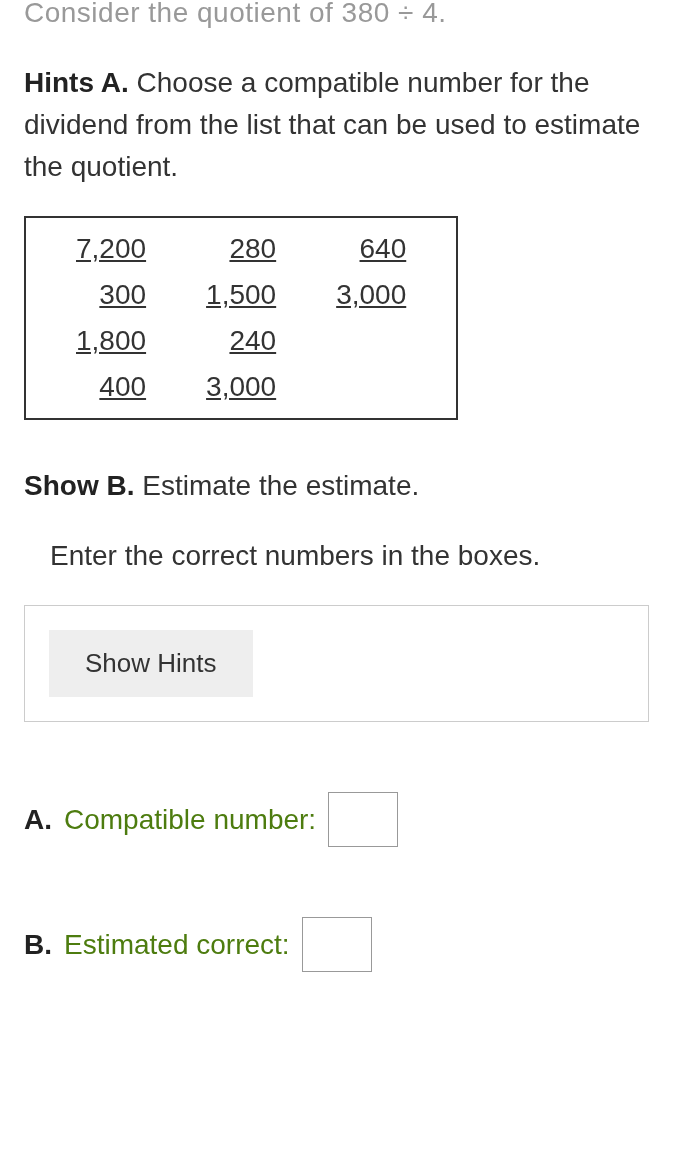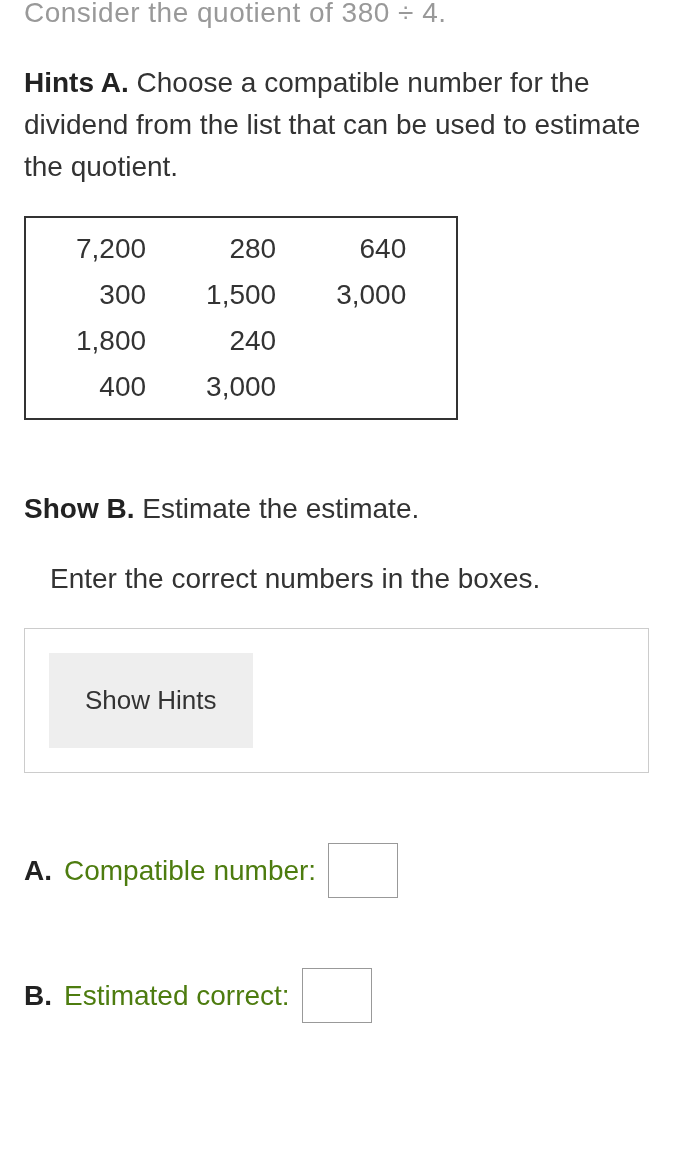--- a/index.html
+++ b/index.html
@@ -25,41 +25,42 @@
       margin-bottom: 28px;
     }
     .part-label {
       font-weight: bold;
       color: #222;
     }
     .number-table {
       border: 2px solid #333;
       display: inline-block;
       padding: 8px 20px 8px 20px;
-      margin-bottom: 56px;
+      margin-bottom: 33px;
+      text-decoration: underline;
     }
     .number-table table {
       border-collapse: collapse;
     }
     .number-table td {
       text-align: right;
       padding: 2px 30px 2px 30px;
       font-size: 28px;
       min-width: 120px;
     }
     .hints-box {
       border: 1px solid #ccc;
       padding: 24px;
       margin-top: 28px;
       margin-bottom: 70px;
     }
     .show-hints-btn {
       background: #eeeeee;
       border: none;
-      padding: 32px 36px;
+      padding: 18px 36px;
       font-size: 26px;
       color: #333;
       cursor: pointer;
       font-family: inherit;
     }
     .answer-row {
       margin-bottom: 70px;
       display: flex;
       align-items: center;
       gap: 12px;

